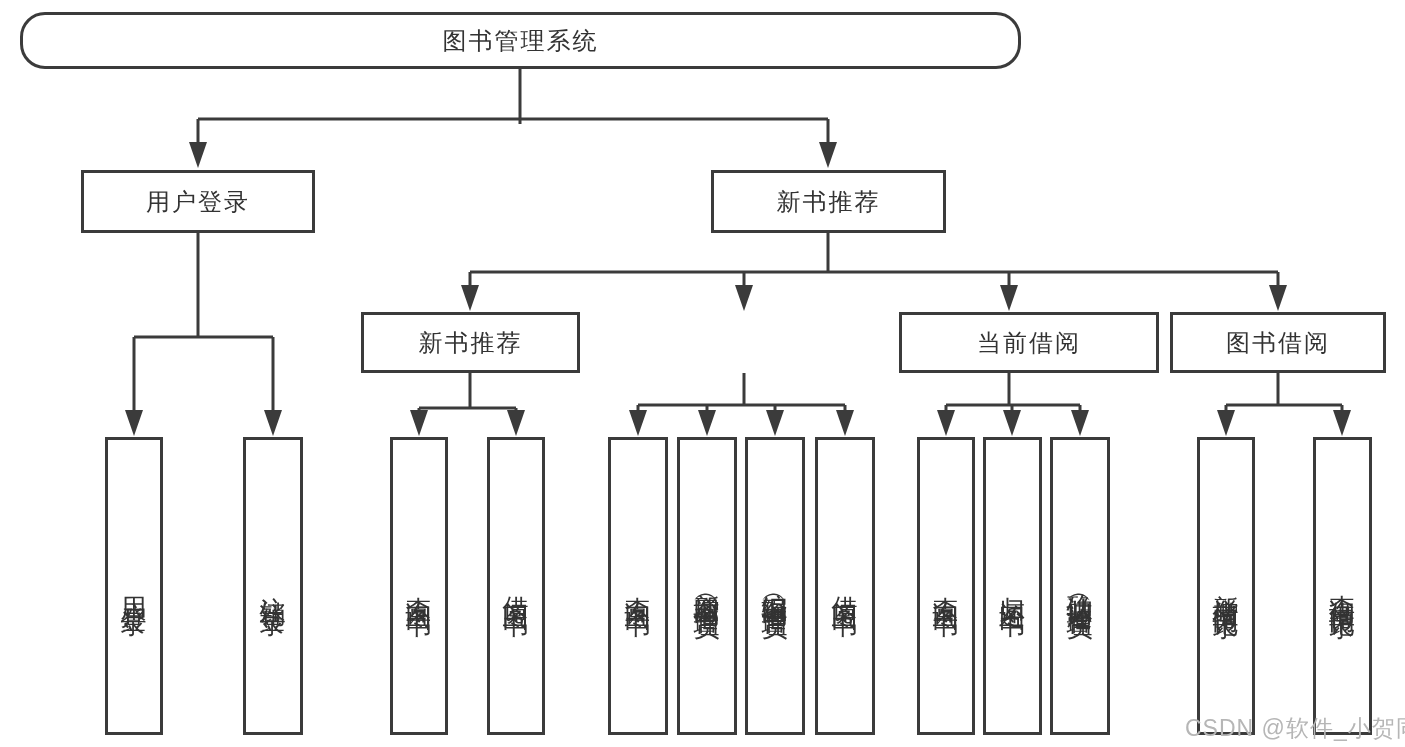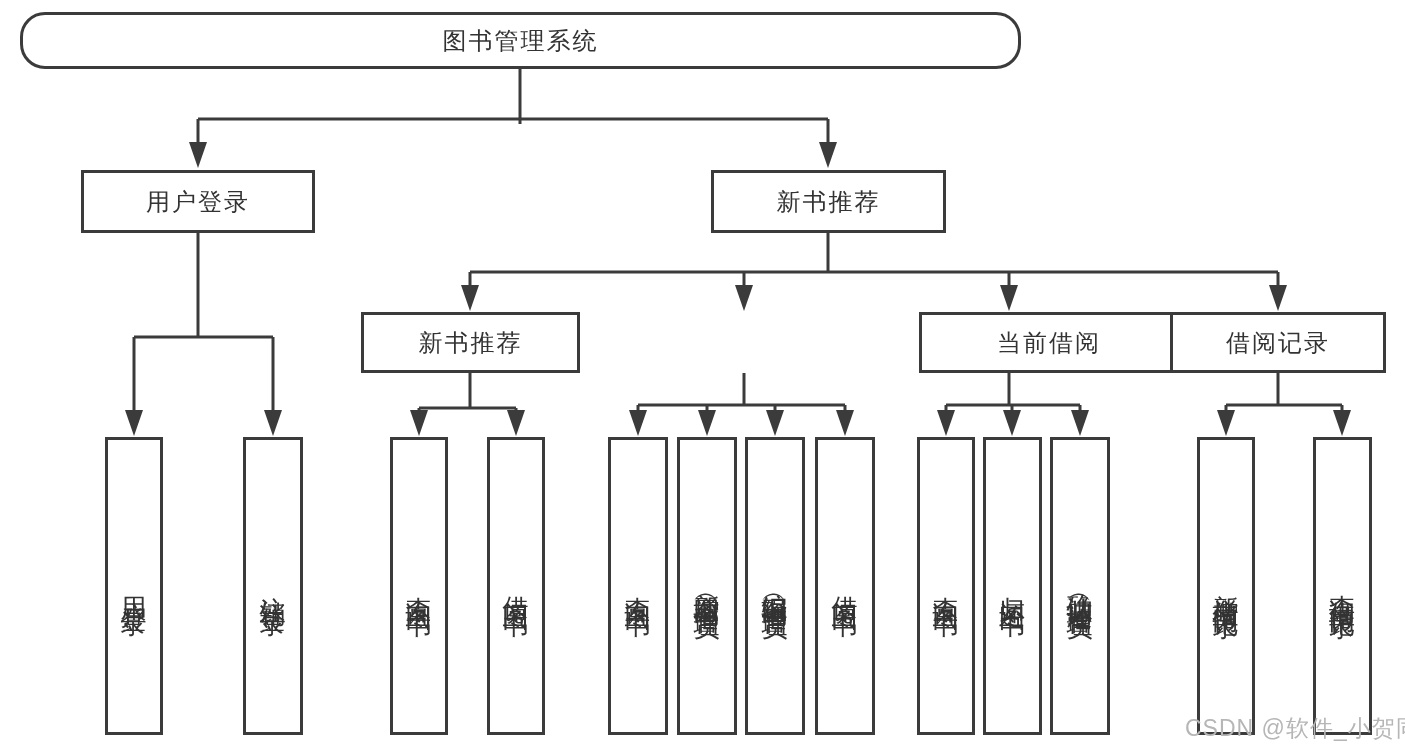--- a/index.html
+++ b/index.html
@@ -142,22 +142,22 @@
       <polygon points="1333,410 1351,410 1342,436"></polygon>
     </g>
   </svg>
 
   <div class="hnode root-node" style="left:20px; top:12px; width:1001px; height:57px;">图书管理系统</div>
 
   <div class="hnode" style="left:81px; top:170px; width:234px; height:63px;">用户登录</div>
   <div class="hnode" style="left:711px; top:170px; width:235px; height:63px;">新书推荐</div>
 
   <div class="hnode" style="left:361px; top:312px; width:219px; height:61px;">新书推荐</div>
-  <div class="hnode" style="left:899px; top:312px; width:260px; height:61px;margin-left:20px;">当前借阅</div>
-  <div class="hnode" style="left:1170px; top:312px; width:216px; height:61px;">借阅记录</div>
+  <div class="hnode" style="left:899px; top:312px; width:260px; height:61px;">当前借阅</div>
+  <div class="hnode" style="left:1170px; top:312px; width:216px; height:61px;">图书借阅</div>
 
   <div class="vnode" style="left:105px; top:437px; width:58px; height:298px;">用户登录</div>
   <div class="vnode" style="left:243px; top:437px; width:60px; height:298px;">注销登录</div>
 
   <div class="vnode" style="left:390px; top:437px; width:58px; height:298px;">查询图书</div>
   <div class="vnode" style="left:487px; top:437px; width:58px; height:298px;">借阅图书</div>
 
   <div class="vnode" style="left:608px; top:437px; width:60px; height:298px;">查询图书</div>
   <div class="vnode" style="left:677px; top:437px; width:60px; height:298px; letter-spacing:3px;">新增图书（管理员）</div>
   <div class="vnode" style="left:745px; top:437px; width:60px; height:298px; letter-spacing:3px;">编辑图书（管理员）</div>

